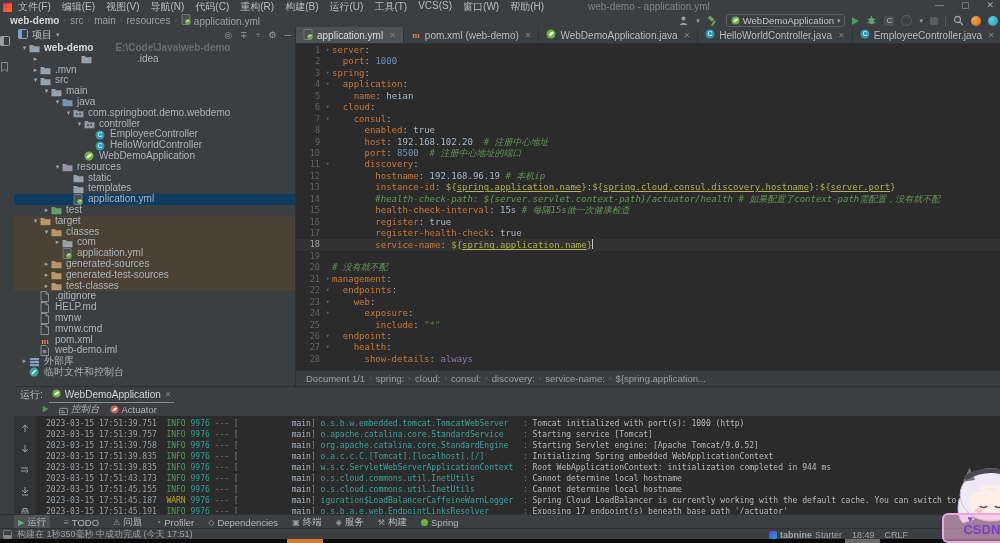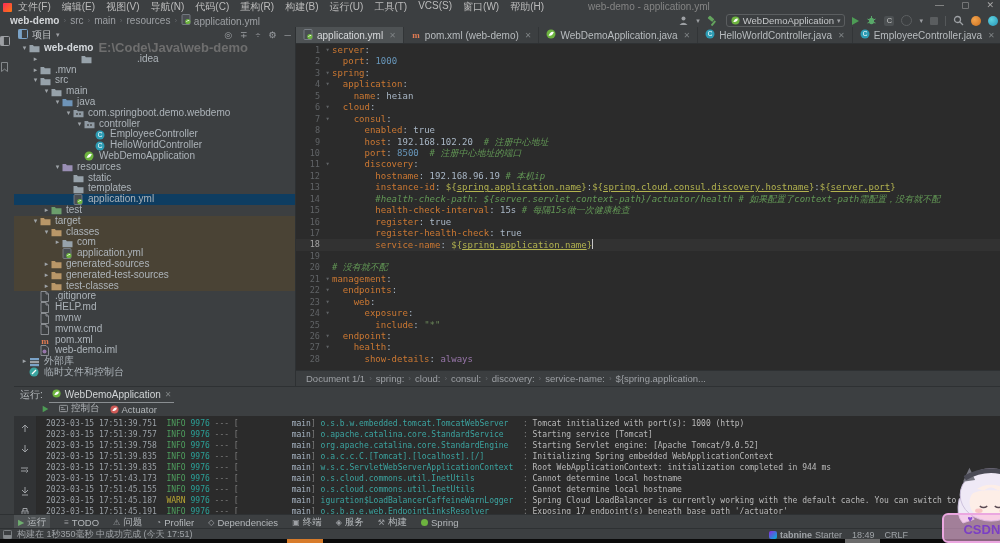--- a/index.html
+++ b/index.html
@@ -40,21 +40,21 @@
   
   #project-panel{position:absolute;left:14px;top:27px;width:281px;height:359px;background:#3c3f41;border-right:1px solid #2e3133;}
   #project-header{height:16px;display:flex;align-items:center;padding:0 4px;font-size:10px;color:#c0c3c6;gap:4px;}
   #ph-icons{margin-left:auto;display:flex;gap:8px;color:#9da0a4;font-size:9px;}
   #tree{position:absolute;top:16px;left:0;right:0;bottom:0;overflow:hidden;font-size:10px;}
   .tree-row{height:10.8px;line-height:10.8px;display:flex;align-items:center;white-space:nowrap;color:#adb4ba;}
   .tree-row.sel{background:#0e3d61;}
   .tree-row.exc{background:#4a4335;}
   .tree-row .arrow{width:9px;flex:none;color:#9ea3a8;font-size:7px;text-align:center;}
   .tree-row .t-ic{width:12px;height:10px;flex:none;margin-right:3px;display:inline-flex;align-items:center;}
-  .tree-row .hint{color:#6e6e6e;margin-left:5px;font-size:13px;}
+  .tree-row .hint{color:#6e6e6e;margin-left:22px;font-size:10px;}
   .tree-row.root{color:#d5d9dd;font-weight:bold;}
   
   #editor{position:absolute;left:296px;top:27px;right:14px;height:359px;background:#2b2b2b;}
   #tabs{height:16px;background:#3c3f41;display:flex;border-bottom:1px solid #2e3133;font-size:10px;}
   .tab{display:flex;align-items:center;gap:4px;padding:0 7px;border-right:1px solid #323537;color:#b8bcbf;white-space:nowrap;}
   .tab.sel{background:#4e5254;color:#d8dadc;}
   .tab .x{color:#7e8284;font-size:8px;margin-left:2px;}
   #code-area{position:absolute;top:16px;left:0;right:0;height:328px;overflow:hidden;
      font-family:"DejaVu Sans Mono","Liberation Mono",monospace;font-size:9px;padding-top:2px;}
   .code-line{height:11.45px;line-height:11.45px;display:flex;white-space:pre;}
@@ -67,21 +67,21 @@
   .yv{color:#b3b34f;text-decoration:underline}.yvb{color:#b3b34f}.ya{color:#9876aa}
   .cursor-bar{display:inline-block;width:1px;height:10px;background:#c8c8c8;vertical-align:-1px;}
   #ed-breadcrumb{position:absolute;left:0;right:0;bottom:0;height:15px;background:#3b3e40;border-top:1px solid #2e3133;
      display:flex;align-items:center;gap:4px;padding-left:10px;font-size:9.5px;color:#9da0a4;white-space:nowrap;}
   #ed-breadcrumb .sep{color:#63666a;font-size:8px;}
   
   #run-panel{position:absolute;left:14px;top:386px;right:0;height:128px;background:#3c3f41;border-top:1px solid #2e3133;}
   #run-header{height:15px;display:flex;align-items:center;gap:6px;padding-left:6px;font-size:10px;color:#b8bcbf;}
   #run-tab{display:flex;align-items:center;gap:4px;border-bottom:1px solid #8a8e91;height:15px;padding:0 3px;color:#d2d5d7;}
   #run-subtabs{height:14px;display:flex;align-items:center;gap:10px;padding-left:28px;font-size:9.5px;color:#b2b6b9;}
-  #console-tab{display:flex;align-items:center;gap:3px;border-bottom:1px solid #777;height:14px;}
+  #console-tab{display:flex;align-items:flex-end;gap:3px;border-bottom:1px solid #777;height:14px;font-style:italic;}
   #actuator-tab{display:flex;align-items:center;gap:3px;}
   #console-wrap{position:absolute;left:0;top:29px;right:0;bottom:0;background:#2b2b2b;}
   #console-toolbar{position:absolute;left:0;top:0;width:22px;bottom:0;background:#313335;border-right:1px solid #2a2a2a;text-align:center;}
   #console-toolbar .c-ic{display:block;margin:3px auto 2px;}
   #console{position:absolute;left:22px;top:0;right:0;bottom:0;overflow:hidden;
      font-family:"DejaVu Sans Mono","Liberation Mono",monospace;font-size:8px;padding:2px 0 0 10px;}
   .con-line{height:11px;line-height:11px;white-space:pre;}
   .dt{color:#9aa0a6}.t{color:#7d7d7d}.lv-i{color:#4e9e5e}.lv-w{color:#b8a632}
   .pid{color:#2aa198}.th{color:#a9b7c6}.lg{color:#3ba4a0}.msg{color:#bababa}
   

